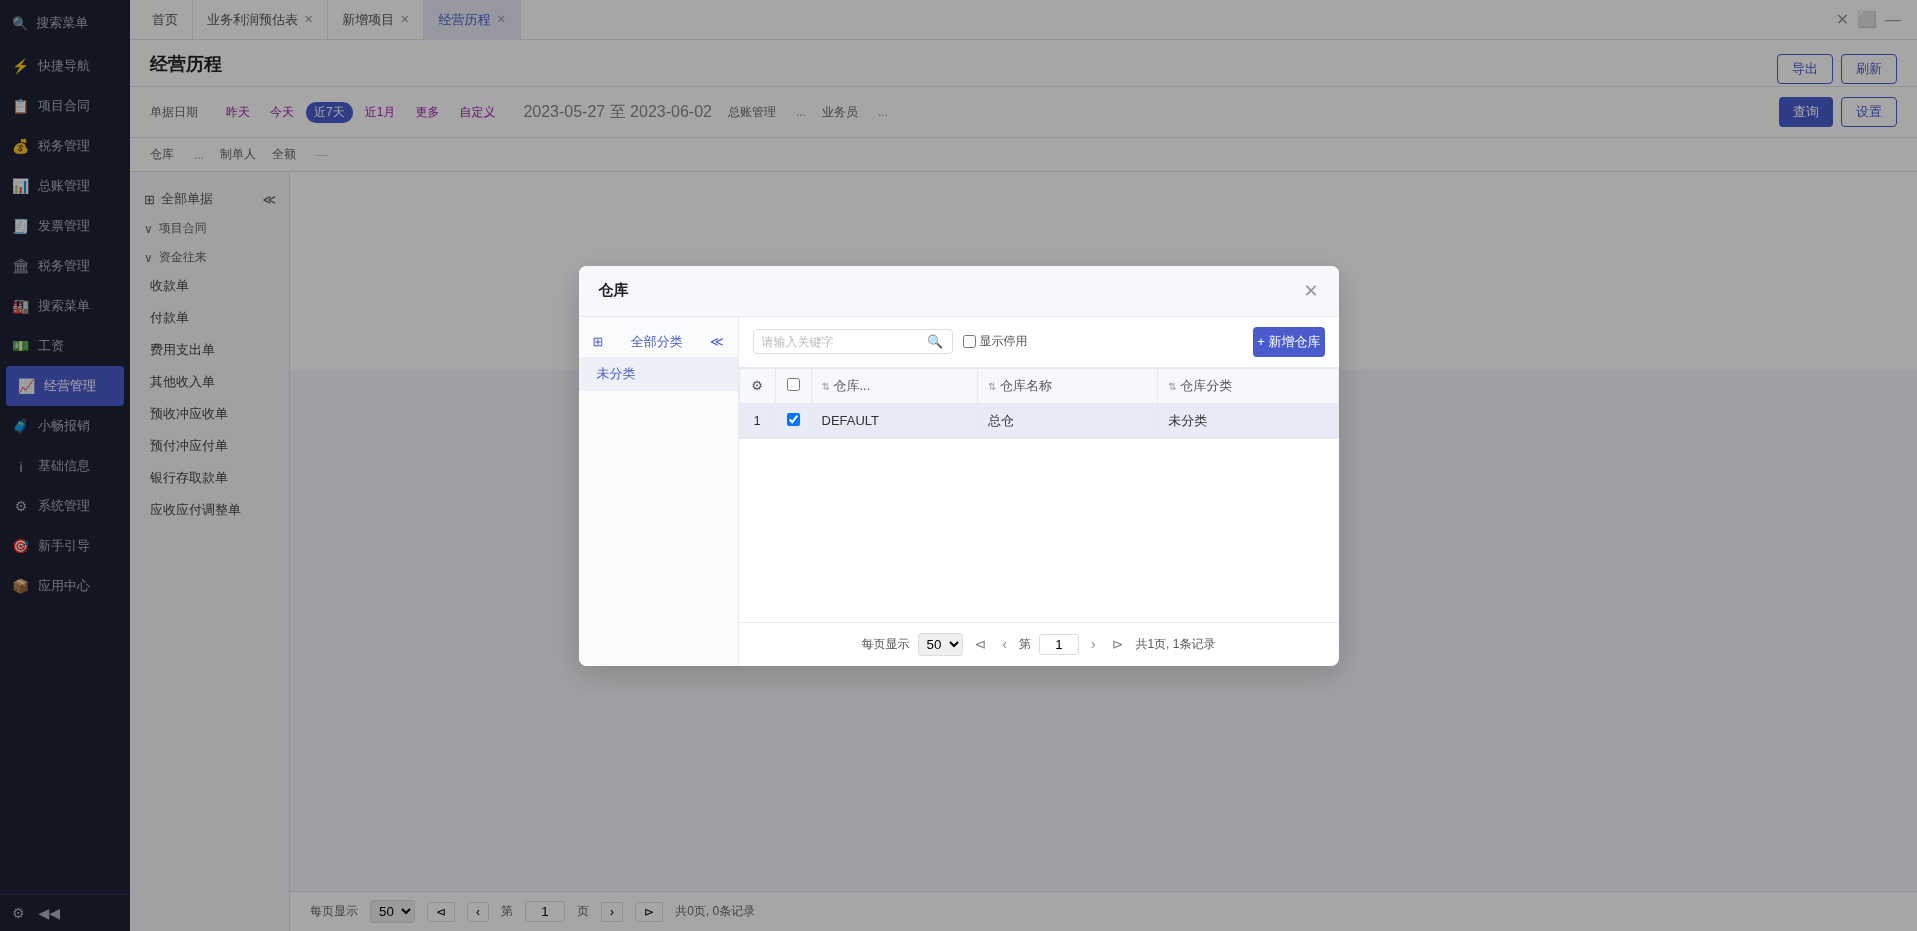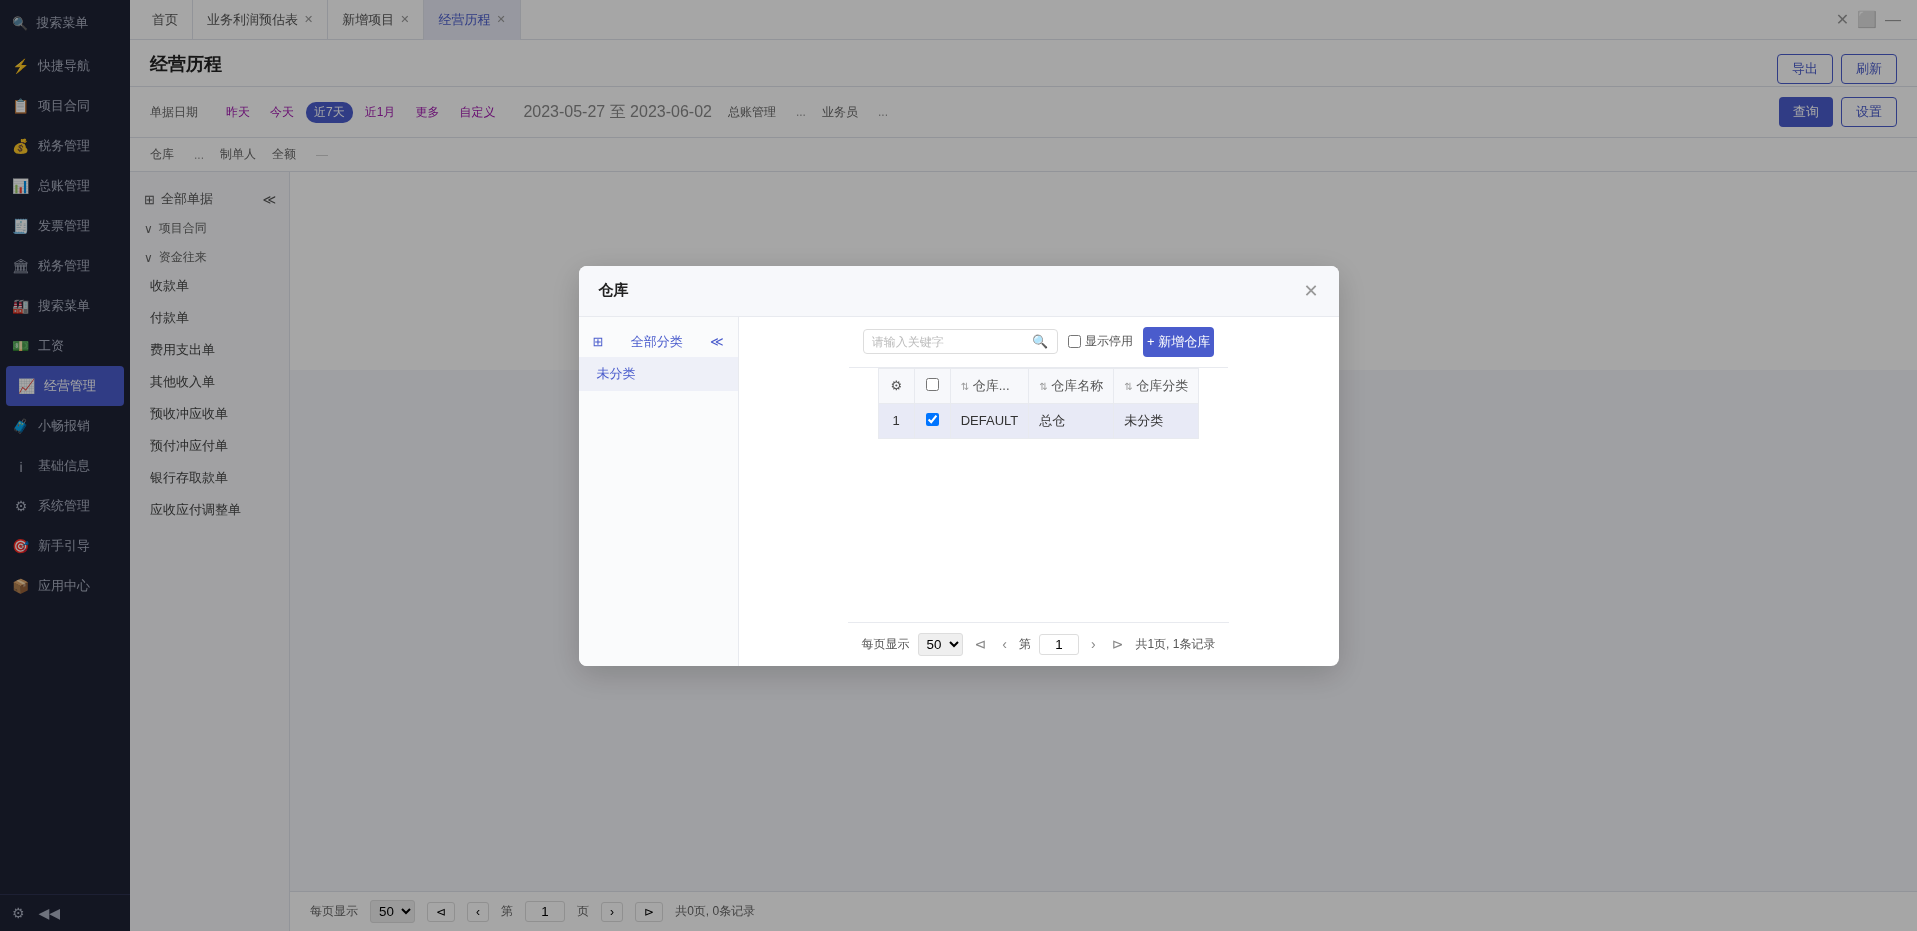--- a/index.html
+++ b/index.html
@@ -313,21 +313,20 @@
       font-size: 13px;
       color: #555;
       cursor: pointer;
     }
     .dialog-left-item.active { background: #eef0f8; color: #4a5ccc; }
     .dialog-right {
       flex: 1;
       display: flex;
       flex-direction: column;
       overflow: hidden;
-      align-items: center;
     }
     .dialog-toolbar {
       display: flex;
       align-items: center;
       padding: 10px 14px;
       gap: 10px;
       border-bottom: 1px solid #e8eaef;
     }
     .dialog-search {
       display: flex;

